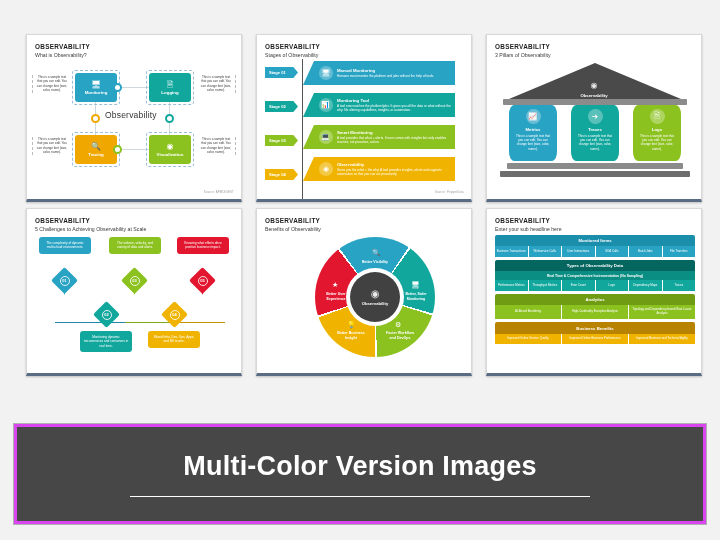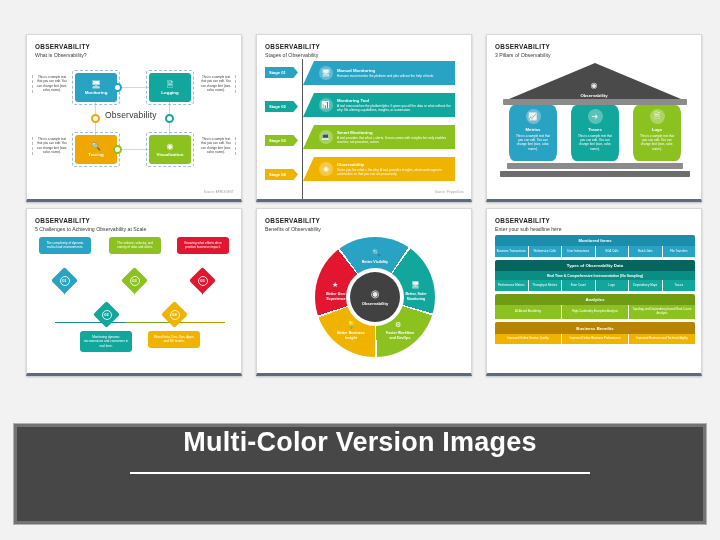--- a/index.html
+++ b/index.html
@@ -192,24 +192,24 @@
     flex: 1; color: #fff; font-size: 2.9px; line-height: 3.8px;
     text-align: center; padding: 3.4px 1px; display: flex;
     align-items: center; justify-content: center;
   }
 
   
   .banner {
     position: absolute; left: 14px; top: 424px;
     width: 692px; height: 100px;
     background: #474747;
-    border: 3px solid #737373;
+    border: 3px solid #d946ef;
     outline: 1px solid #b0b0b0;
     display: flex; flex-direction: column;
-    align-items: center; 
+    align-items: center; justify-content: center;
   }
   .banner-title {
     color: #ffffff; font-size: 27px; font-weight: bold; letter-spacing: .2px;
   }
   .banner-rule { width: 460px; height: 1.5px; background: #ffffff; margin-top: 14px; }
 </style>
 </head>
 <body>
 
 <div class="slide-grid">

